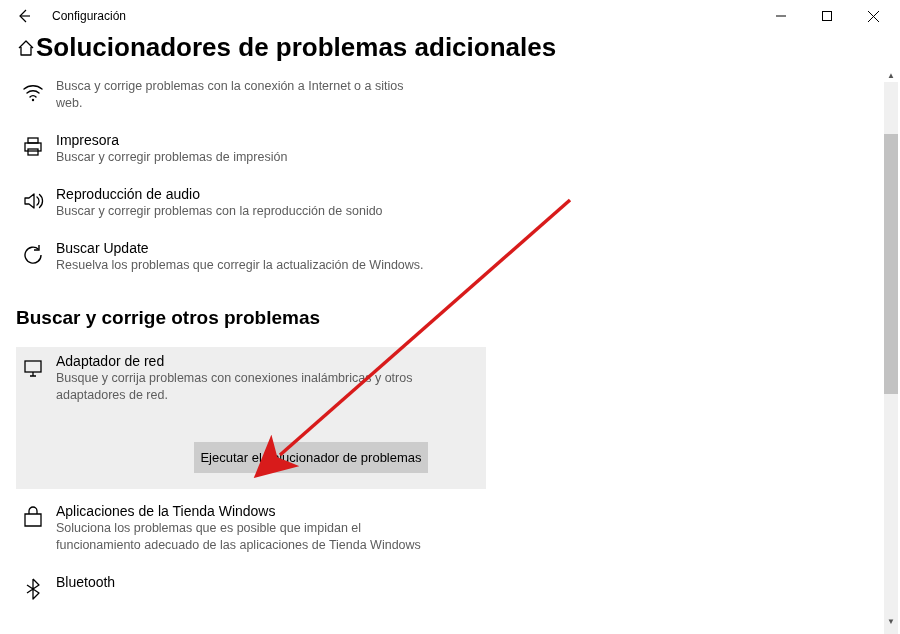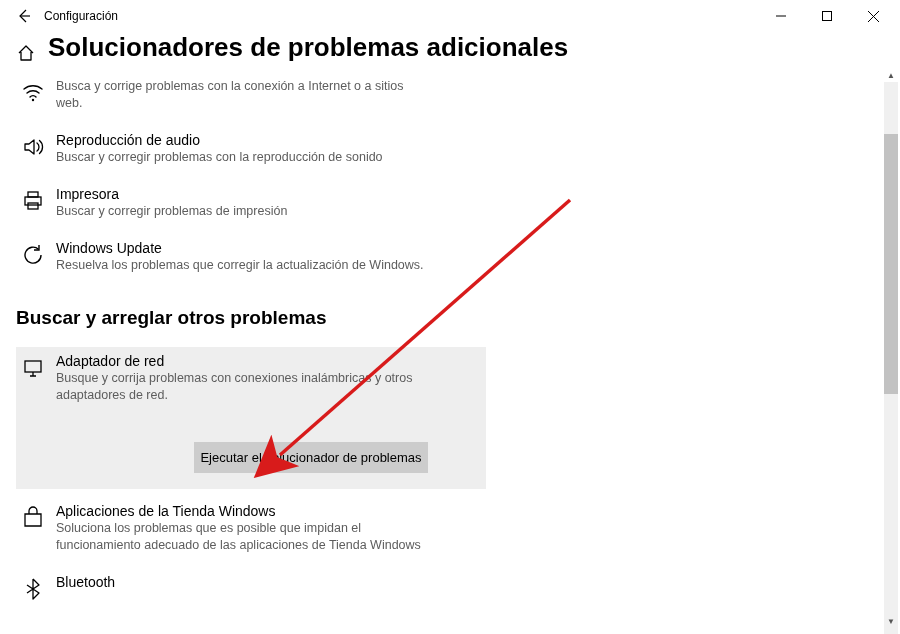--- a/index.html
+++ b/index.html
@@ -21,20 +21,21 @@
     .back-btn {
       width: 40px;
       height: 32px;
       display: flex;
       align-items: center;
       justify-content: center;
       cursor: pointer;
     }
     .titlebar-text {
       font-size: 12px;
+      margin-left: 8px;
       color: #000;
     }
     .win-controls {
       margin-left: auto;
       display: flex;
     }
     .win-btn {
       width: 46px;
       height: 32px;
       display: flex;
@@ -43,22 +44,22 @@
       cursor: pointer;
     }
     .content {
       padding: 0 0 0 16px;
       position: relative;
       height: calc(100% - 32px);
       overflow: hidden;
     }
     .header-row {
       display: flex;
-      align-items: flex-end;
-      gap: 12px;
+      align-items: center;
+      gap: 0;
       margin-bottom: 8px;
     }
     .home-icon {
       width: 20px;
       height: 20px;
       flex-shrink: 0;
     }
     h1 {
       font-size: 26px;
       font-weight: 600;
@@ -205,60 +206,60 @@
       </span>
       <div class="ts-body">
         <div class="ts-title"></div>
         <div class="ts-desc">Busca y corrige problemas con la conexión a Internet o a sitios web.</div>
       </div>
     </div>
 
     <div class="ts-item">
       <span class="ts-icon">
         <svg width="24" height="24" viewBox="0 0 24 24">
-            <path d="M4 9 H8 L13 5 V19 L8 15 H4 Z" stroke="#000" stroke-width="1.3" fill="none" stroke-linejoin="round"></path>
-            <path d="M16 8 A5 5 0 0 1 16 16 M18.5 5.5 A8.5 8.5 0 0 1 18.5 18.5" stroke="#000" stroke-width="1.3" fill="none" stroke-linecap="round"></path>
-          </svg>
-      </span>
-      <div class="ts-body">
-        <div class="ts-title">Reproducción de audio</div>
-        <div class="ts-desc">Buscar y corregir problemas con la reproducción de sonido</div>
-      </div>
-    </div>
-
-    <div class="ts-item">
-      <span class="ts-icon">
-        <svg width="24" height="24" viewBox="0 0 24 24">
             <rect x="7" y="3" width="10" height="5" stroke="#000" stroke-width="1.3" fill="none"></rect>
             <rect x="4" y="8" width="16" height="8" stroke="#000" stroke-width="1.3" fill="none"></rect>
             <rect x="7" y="14" width="10" height="6" stroke="#000" stroke-width="1.3" fill="none"></rect>
           </svg>
       </span>
       <div class="ts-body">
         <div class="ts-title">Impresora</div>
         <div class="ts-desc">Buscar y corregir problemas de impresión</div>
       </div>
     </div>
 
     <div class="ts-item">
       <span class="ts-icon">
         <svg width="24" height="24" viewBox="0 0 24 24">
+            <path d="M4 9 H8 L13 5 V19 L8 15 H4 Z" stroke="#000" stroke-width="1.3" fill="none" stroke-linejoin="round"></path>
+            <path d="M16 8 A5 5 0 0 1 16 16 M18.5 5.5 A8.5 8.5 0 0 1 18.5 18.5" stroke="#000" stroke-width="1.3" fill="none" stroke-linecap="round"></path>
+          </svg>
+      </span>
+      <div class="ts-body">
+        <div class="ts-title">Reproducción de audio</div>
+        <div class="ts-desc">Buscar y corregir problemas con la reproducción de sonido</div>
+      </div>
+    </div>
+
+    <div class="ts-item">
+      <span class="ts-icon">
+        <svg width="24" height="24" viewBox="0 0 24 24">
             <path d="M20 12 A8 8 0 1 1 17.5 6.3" stroke="#000" stroke-width="1.4" fill="none"></path>
             <path d="M18 2 L18 7 L13 7" stroke="#000" stroke-width="1.4" fill="none"></path>
           </svg>
       </span>
       <div class="ts-body">
-        <div class="ts-title">Windows Update</div>
+        <div class="ts-title">Buscar Update</div>
         <div class="ts-desc">Resuelva los problemas que corregir la actualización de Windows.</div>
       </div>
     </div>
 
   </div>
 
-  <h2>Buscar y arreglar otros problemas</h2>
+  <h2>Buscar y corrige otros problemas</h2>
 
   <div class="troubleshooter-list">
 
     <div class="ts-item selected" style="flex-wrap:wrap;justify-content:center;">
       <span class="ts-icon">
         <svg width="24" height="24" viewBox="0 0 24 24">
             <rect x="4" y="5" width="16" height="11" stroke="#000" stroke-width="1.3" fill="none"></rect>
             <path d="M9 20 H15 M12 16 V20" stroke="#000" stroke-width="1.3"></path>
           </svg>
       </span>

